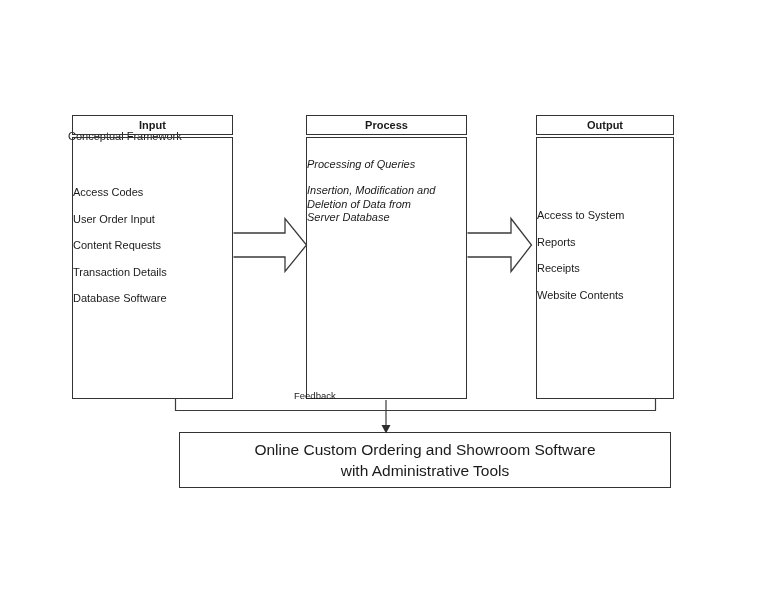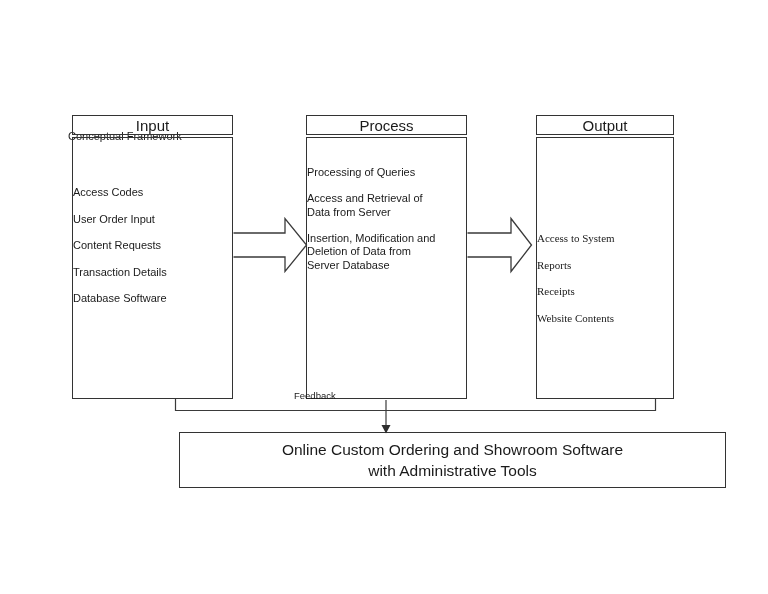--- a/index.html
+++ b/index.html
@@ -21,36 +21,37 @@
     margin-top: 44px;
   }
   .col { position: absolute; top: 115px; }
   #col-input   { left: 72px;  width: 161px; }
   #col-process { left: 306px; width: 161px; border-radius: 23px; }
   #col-output  { left: 536px; width: 138px; border-radius: 12px; }
   .col-header {
     box-sizing: border-box;
     height: 20px;
     border: 1.5px solid #333333;
-    font-size: 15px;
+    font-size: 11px;
     display: flex;
     align-items: center;
     justify-content: center;
+    font-weight: bold;
   }
   .col-body {
     box-sizing: border-box;
     margin-top: 2px;
     height: 262px;
     border: 1.5px solid #333333;
     font-size: 11px;
   }
   .lines { white-space: pre-line; }
   #col-input .col-body   { padding-top: 41px; }
-  #col-output .col-body  { padding-top: 87px; font-family: Liberation Serif, serif; }
-  #col-process .col-body { padding-top: 28px; }
+  #col-output .col-body  { padding-top: 64px; }
+  #col-process .col-body { padding-top: 20px; font-style: italic; }
   .list-body .item { line-height: 26.5px; }
   .para-body .item { line-height: 13.5px; margin: 0 auto 12.5px auto; }
   .overlay {
     position: absolute;
     left: 0; top: 0;
     pointer-events: none;
   }
   .block-arrow { fill: #ffffff; stroke: #3a3a3a; stroke-width: 1.3; }
   .thin-line   { fill: none; stroke: #3a3a3a; stroke-width: 1.2; }
   .solid-head  { fill: #2e2e2e; stroke: none; }
@@ -60,21 +61,21 @@
     top: 390px;
     font-size: 9.5px;
     color: #1a1a1a;
     margin-left: 46px;
   }
   .bottom-box {
     position: absolute;
     box-sizing: border-box;
     left: 179px;
     top: 432px;
-    width: 547px;
+    width: 492px;
     height: 56px;
     border: 1.5px solid #333333;
     display: flex;
     align-items: center;
     justify-content: center;
     text-align: center;
     font-size: 15.5px;
     line-height: 21px;
   }
 </style>
@@ -93,22 +94,20 @@
       <div class="item lines">Content Requests</div>
       <div class="item lines">Transaction Details</div>
       <div class="item lines">Database Software</div>
     </div>
   </div>
 
   <div class="col" id="col-process">
     <div class="col-header">Process</div>
     <div class="col-body para-body">
       <div class="item lines">Processing of Queries</div>
-      <div class="item lines">Access and Retrieval of
-Data from Server</div>
       <div class="item lines">Insertion, Modification and
 Deletion of Data from
 Server Database</div>
     </div>
   </div>
 
   <div class="col" id="col-output">
     <div class="col-header">Output</div>
     <div class="col-body list-body">
       <div class="item lines">Access to System</div>

